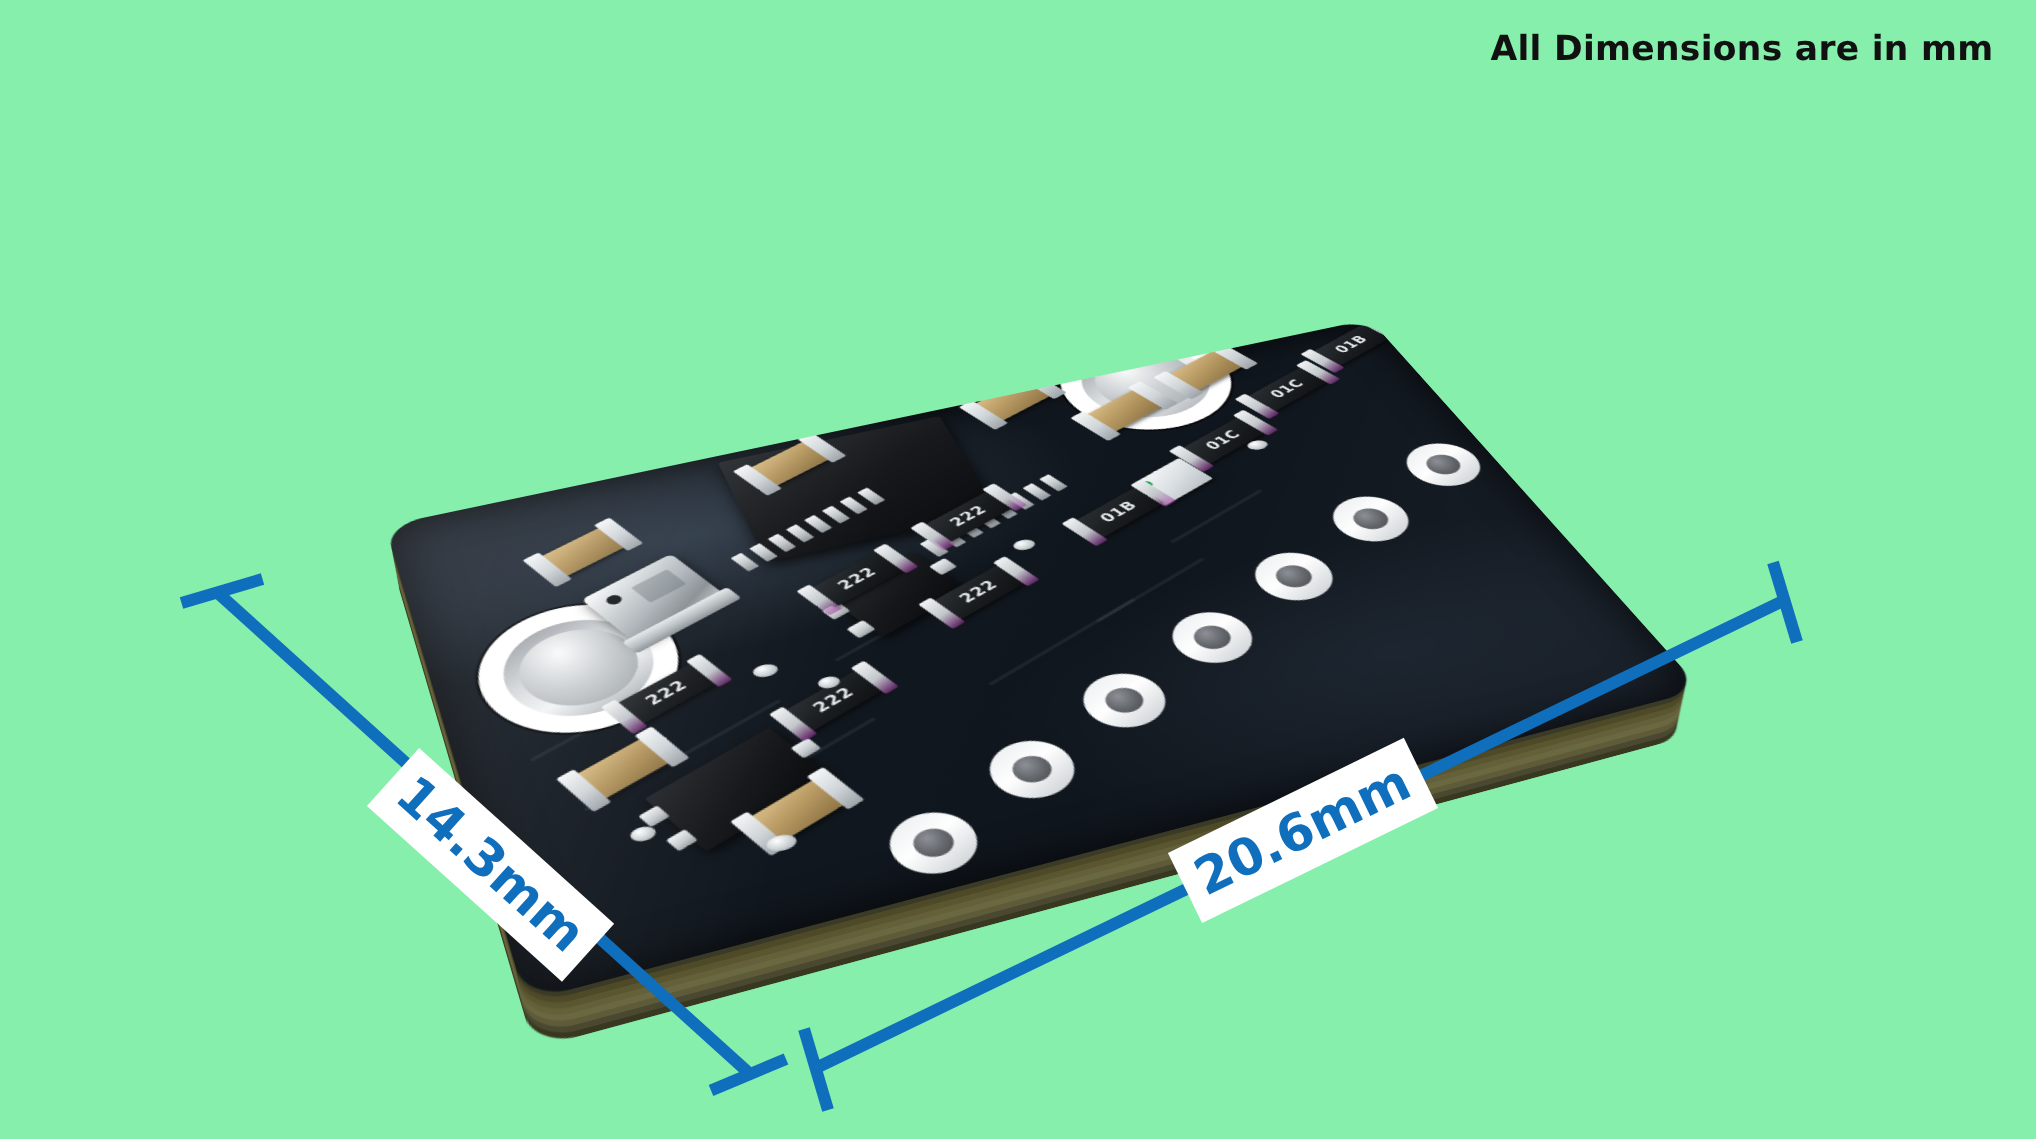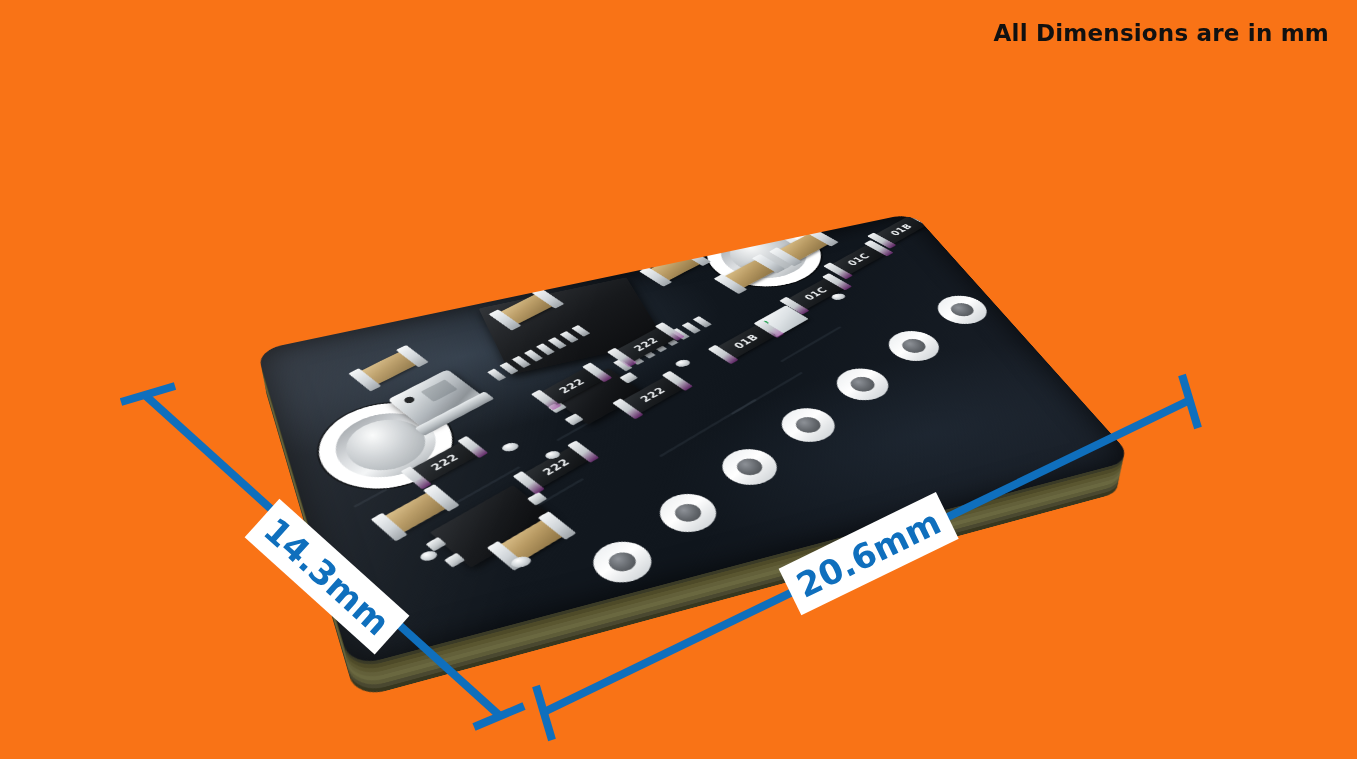--- a/index.html
+++ b/index.html
@@ -8,21 +8,21 @@
     padding: 0;
     background: #ffffff;
   }
   body {
     font-family: "Liberation Sans", sans-serif;
   }
   #stage {
     position: relative;
     width: 1357px;
     height: 759px;
-    background: #f97316;
+    background: #86efac;
     overflow: hidden;
   }
 
   
   #title {
     position: absolute;
     right: 28px;
     top: 20px;
     font-family: "DejaVu Sans", sans-serif;
     font-size: 23px;

